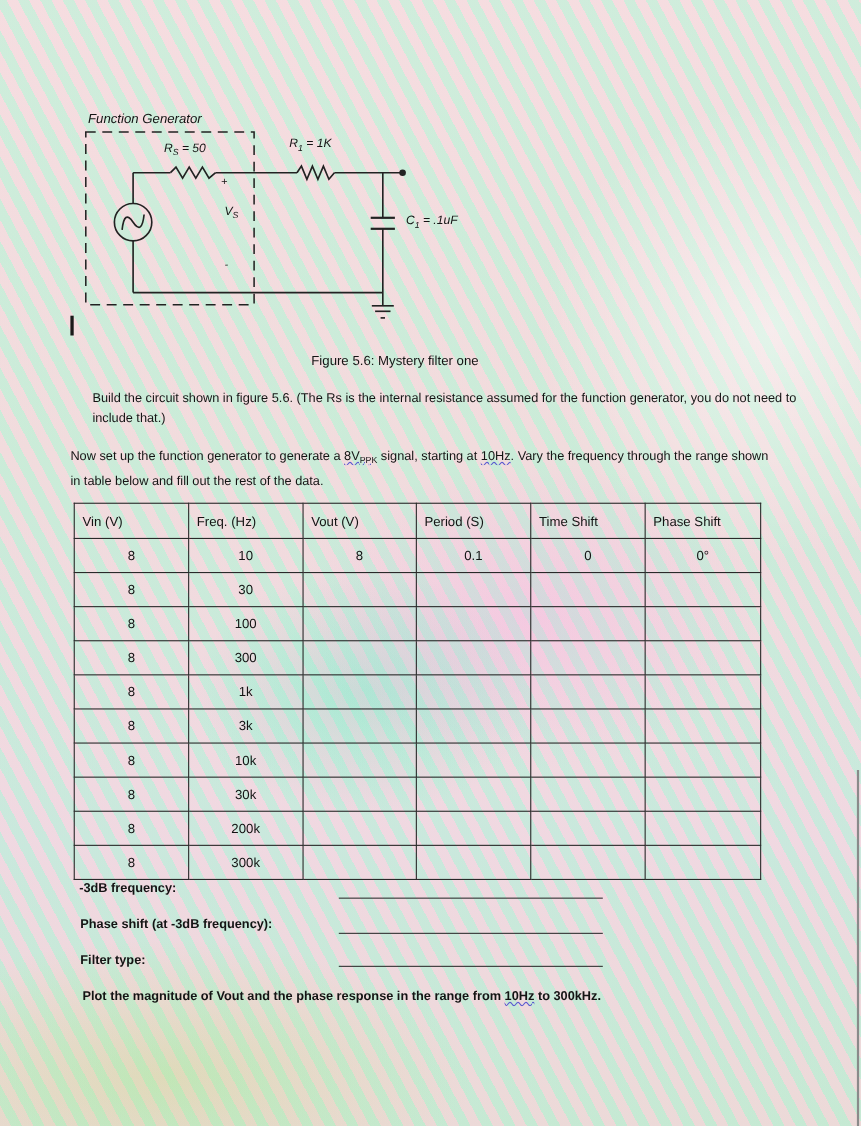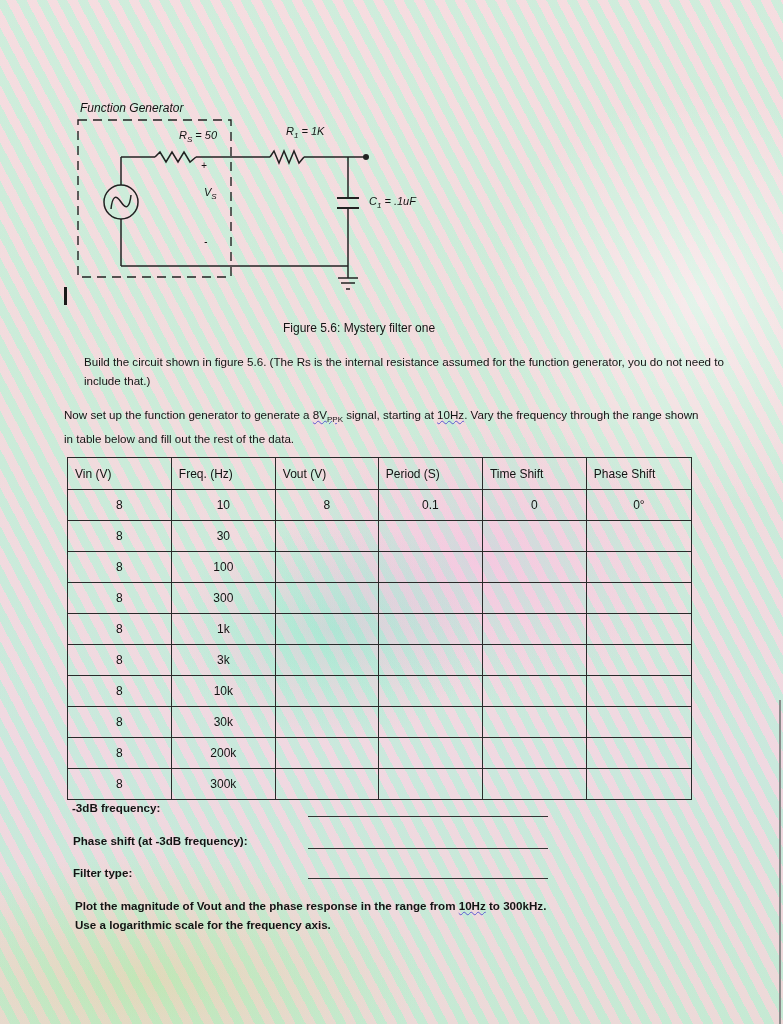--- a/index.html
+++ b/index.html
@@ -74,24 +74,24 @@
     <line x1="348" y1="208" x2="348" y2="278" stroke="#222" stroke-width="1.5"></line>
 
     <line x1="121" y1="266" x2="348" y2="266" stroke="#222" stroke-width="1.5"></line>
 
     <g>
       <line x1="338" y1="278" x2="358" y2="278" stroke="#222" stroke-width="1.5"></line>
       <line x1="341" y1="283" x2="355" y2="283" stroke="#222" stroke-width="1.5"></line>
       <line x1="346" y1="289" x2="350" y2="289" stroke="#222" stroke-width="1.5"></line>
     </g>
   </svg>
-  <div class="abs t13" style="left:149px;top:129px;font-size:11px;margin-left:30px;">
+  <div class="abs t13" style="left:149px;top:129px;font-size:11px;">
     <span>R</span><sub>S</sub><span> = 50</span>
   </div>
-  <div class="abs t13" style="left:286px;top:125px;font-size:11px;text-align:center;">
+  <div class="abs t13" style="left:263px;top:125px;font-size:11px;text-align:center;">
     <span>R</span><sub>1</sub><span> = 1K</span>
   </div>
   <div class="abs t13" style="left:201px;top:160px;font-size:10px;">+</div>
   <div class="abs t13" style="left:204px;top:186px;font-size:11px;">
     <span>V</span><sub>S</sub>
   </div>
   <div class="abs t13" style="left:204px;top:236px;font-size:10px;">-</div>
   <div class="abs t13" style="left:369px;top:195px;font-size:11px;">
     <span>C</span><sub>1</sub><span> = .1uF</span>
   </div>
@@ -206,16 +206,15 @@
 <div class="line" style="top:816px;"></div>
 
 <div class="abs q" style="top:834px;">Phase shift (at -3dB frequency):</div>
 <div class="line" style="top:848px;"></div>
 
 <div class="abs q" style="top:866px;">Filter type:</div>
 <div class="line" style="top:878px;"></div>
 
 <div class="abs plot">
   <div><span>Plot the magnitude of Vout and the phase response in the range from </span><span class="wavy">10Hz</span><span> to 300kHz.</span></div>
-  <div>Use a logarithmic scale for the frequency axis.</div>
 </div>
 
 <div class="abs right-edge"></div>
 
 </body></html>

